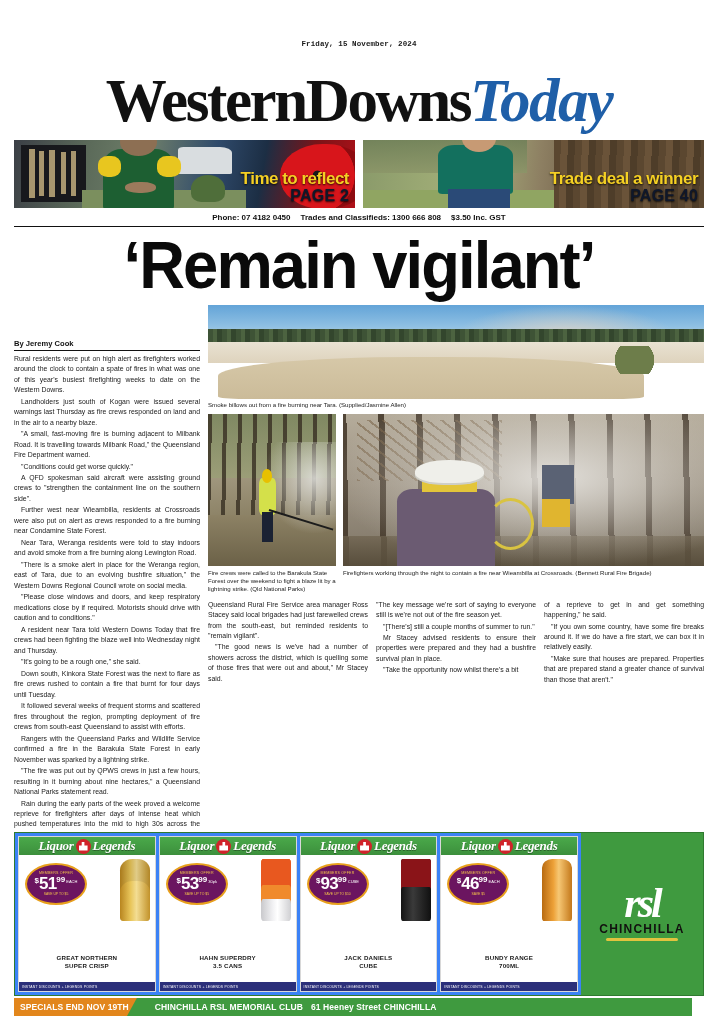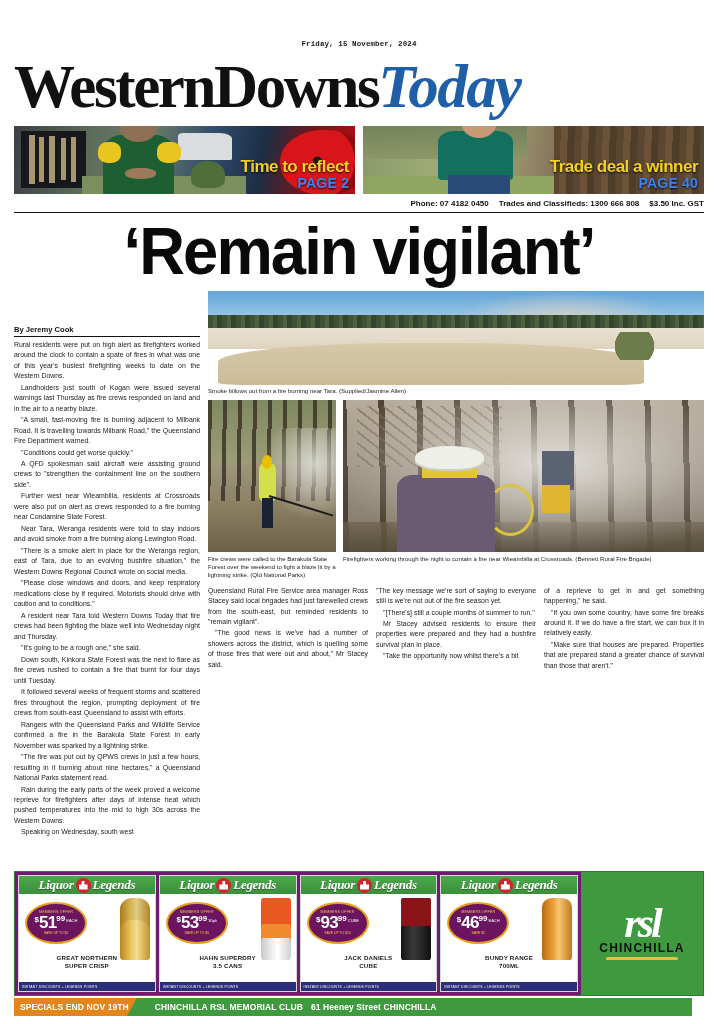--- a/index.html
+++ b/index.html
@@ -22,21 +22,22 @@
     font-family: Liberation Mono, monospace;
     font-size: 7.5px;
     font-weight: bold;
     color: #1a1a1a;
     padding-top: 40px;
     letter-spacing: .1px;
   }
 
   
   .masthead {
-    margin-top: 10px;
+    text-align: center;
+    margin-top: 24px;
     white-space: nowrap;
     line-height: .95;
   }
   .masthead .mh-a {
     font-family: "Liberation Serif", serif;
     font-weight: 700;
     font-size: 61px;
     color: #111;
     letter-spacing: -2.4px;
   }
@@ -94,29 +95,29 @@
     text-align: right;
     line-height: 1.02;
   }
   .teaser .tline1 {
     font-size: 17px; font-weight: bold; color: #f5d024;
     letter-spacing: -.5px;
     text-shadow: 0 1px 2px rgba(0,0,0,.85);
     white-space: nowrap;
   }
   .teaser .tline2 {
-    font-size: 14px; font-weight: bold; color: #3b82f6;
+    font-size: 16px; font-weight: bold; color: #0f172a;
     letter-spacing: .2px;
     text-shadow: 0 1px 2px rgba(0,0,0,.85);
   }
 
   
   .contactbar {
     display: flex;
-    justify-content: flex-end;
+    justify-content: center;
     align-items: baseline;
     font-size: 8px;
     font-weight: bold;
     color: #111;
     padding-top: 5px;
     border-bottom: 1.4px solid #111;
     padding-bottom: 4px;
   }
   .contactbar .left span { margin-right: 10px; }
 
@@ -245,22 +246,22 @@
     gap: 8px;
     margin-top: 6px;
   }
   .bcol { flex: 1; }
 
   
   .advert {
     position: absolute;
     left: 14px; right: 14px;
     bottom: 28px;
-    height: 125px;
-    background: #701a75;
+    height: 164px;
+    background: #3b82f6;
     border: 1px solid #2f7a2f;
   }
   .ad-panels { display: flex; height: 100%; }
   .ad-left { flex: 1; display: flex; padding: 3px; gap: 3px; }
   .ad-unit {
     flex: 1;
     background: #fff;
     border: 1px solid #d8d8d8;
     position: relative;
     display: flex;

